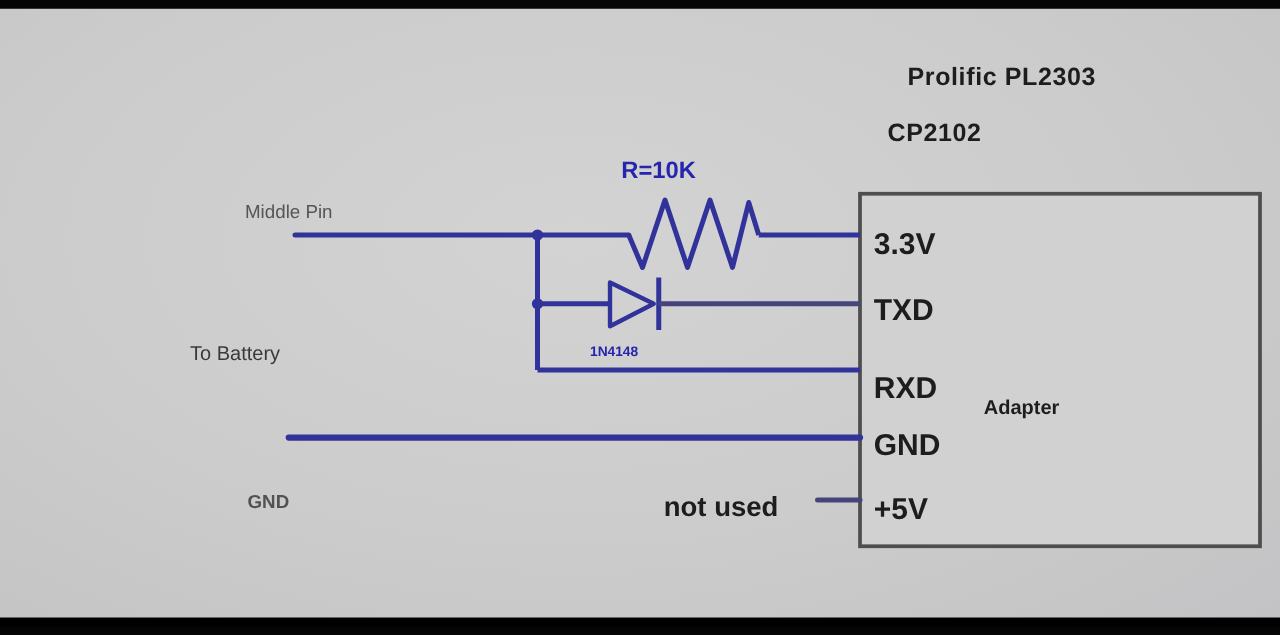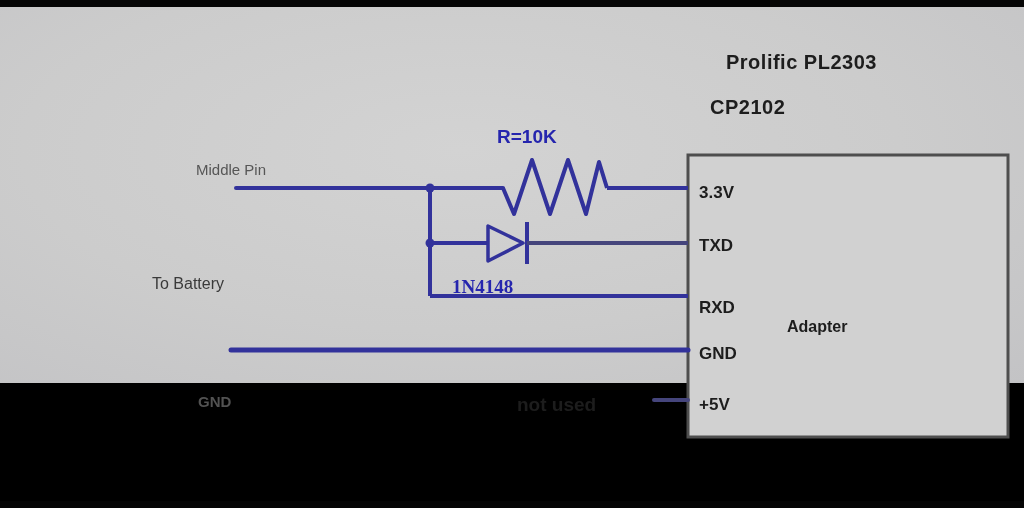--- a/index.html
+++ b/index.html
@@ -21,21 +21,21 @@
     width: 100%;
     background: #050505;
   }
   .letterbox.top { top: 0; height: 7px; }
   .letterbox.bottom { top: 501px; height: 7px; }
   .scene {
     position: absolute;
     left: 0;
     top: 7px;
     width: 1024px;
-    height: 376px;
+    height: 487px;
     background: radial-gradient(ellipse at 45% 38%, #d3d3d3 0%, #cccccc 55%, #c3c3c5 100%);
   }
   .blurwrap {
     position: absolute;
     inset: 0;
     filter: blur(0.5px);
   }
   .lbl {
     position: absolute;
     white-space: nowrap;
@@ -45,25 +45,25 @@
   .dark-bold   { font-weight: bold; color: #1d1d1d; }
   .blue-bold   { font-weight: bold; color: #2525ae; text-align: right; }
   .muted       { color: #565656; }
   .muted-bold  { font-weight: bold; color: #525252; }
   .t-title1  { left: 726px; top: 45px;  font-size: 20px; letter-spacing: 0.5px; }
   .t-title2  { left: 710px; top: 90px;  font-size: 20px; letter-spacing: 0.5px; }
   .t-midpin  { left: 196px; top: 155px; font-size: 15px; }
   .t-battery { left: 152px; top: 269px; font-size: 16px; color: #3a3a3a; }
   .t-gndleft { left: 198px; top: 387px; font-size: 15px; }
   .t-res     { left: 497px; top: 120px; font-size: 19px; }
-  .t-diode   { left: 452px; top: 270px; font-size: 19px; font-family: Liberation Serif, serif; }
-  .t-notused { left: 517px; top: 388px; font-size: 19px; }
+  .t-diode   { left: 472px; top: 270px; font-size: 11px; }
+  .t-notused { left: 531px; top: 388px; font-size: 22px; }
   .t-usb     { left: 766px; top: 276px; font-size: 27px; letter-spacing: 0.5px; }
   .t-adapter { left: 787px; top: 312px; font-size: 16px; }
-  .pin { left: 699px; font-size: 17px; }
+  .pin { left: 699px; font-size: 24px; }
   .pin-0 { top: 177px; }
   .pin-1 { top: 230px; }
   .pin-2 { top: 292px; }
   .pin-3 { top: 338px; }
   .pin-4 { top: 389px; }
   svg { position: absolute; left: 0; top: 0; }
 </style>
 </head>
 <body>
 

